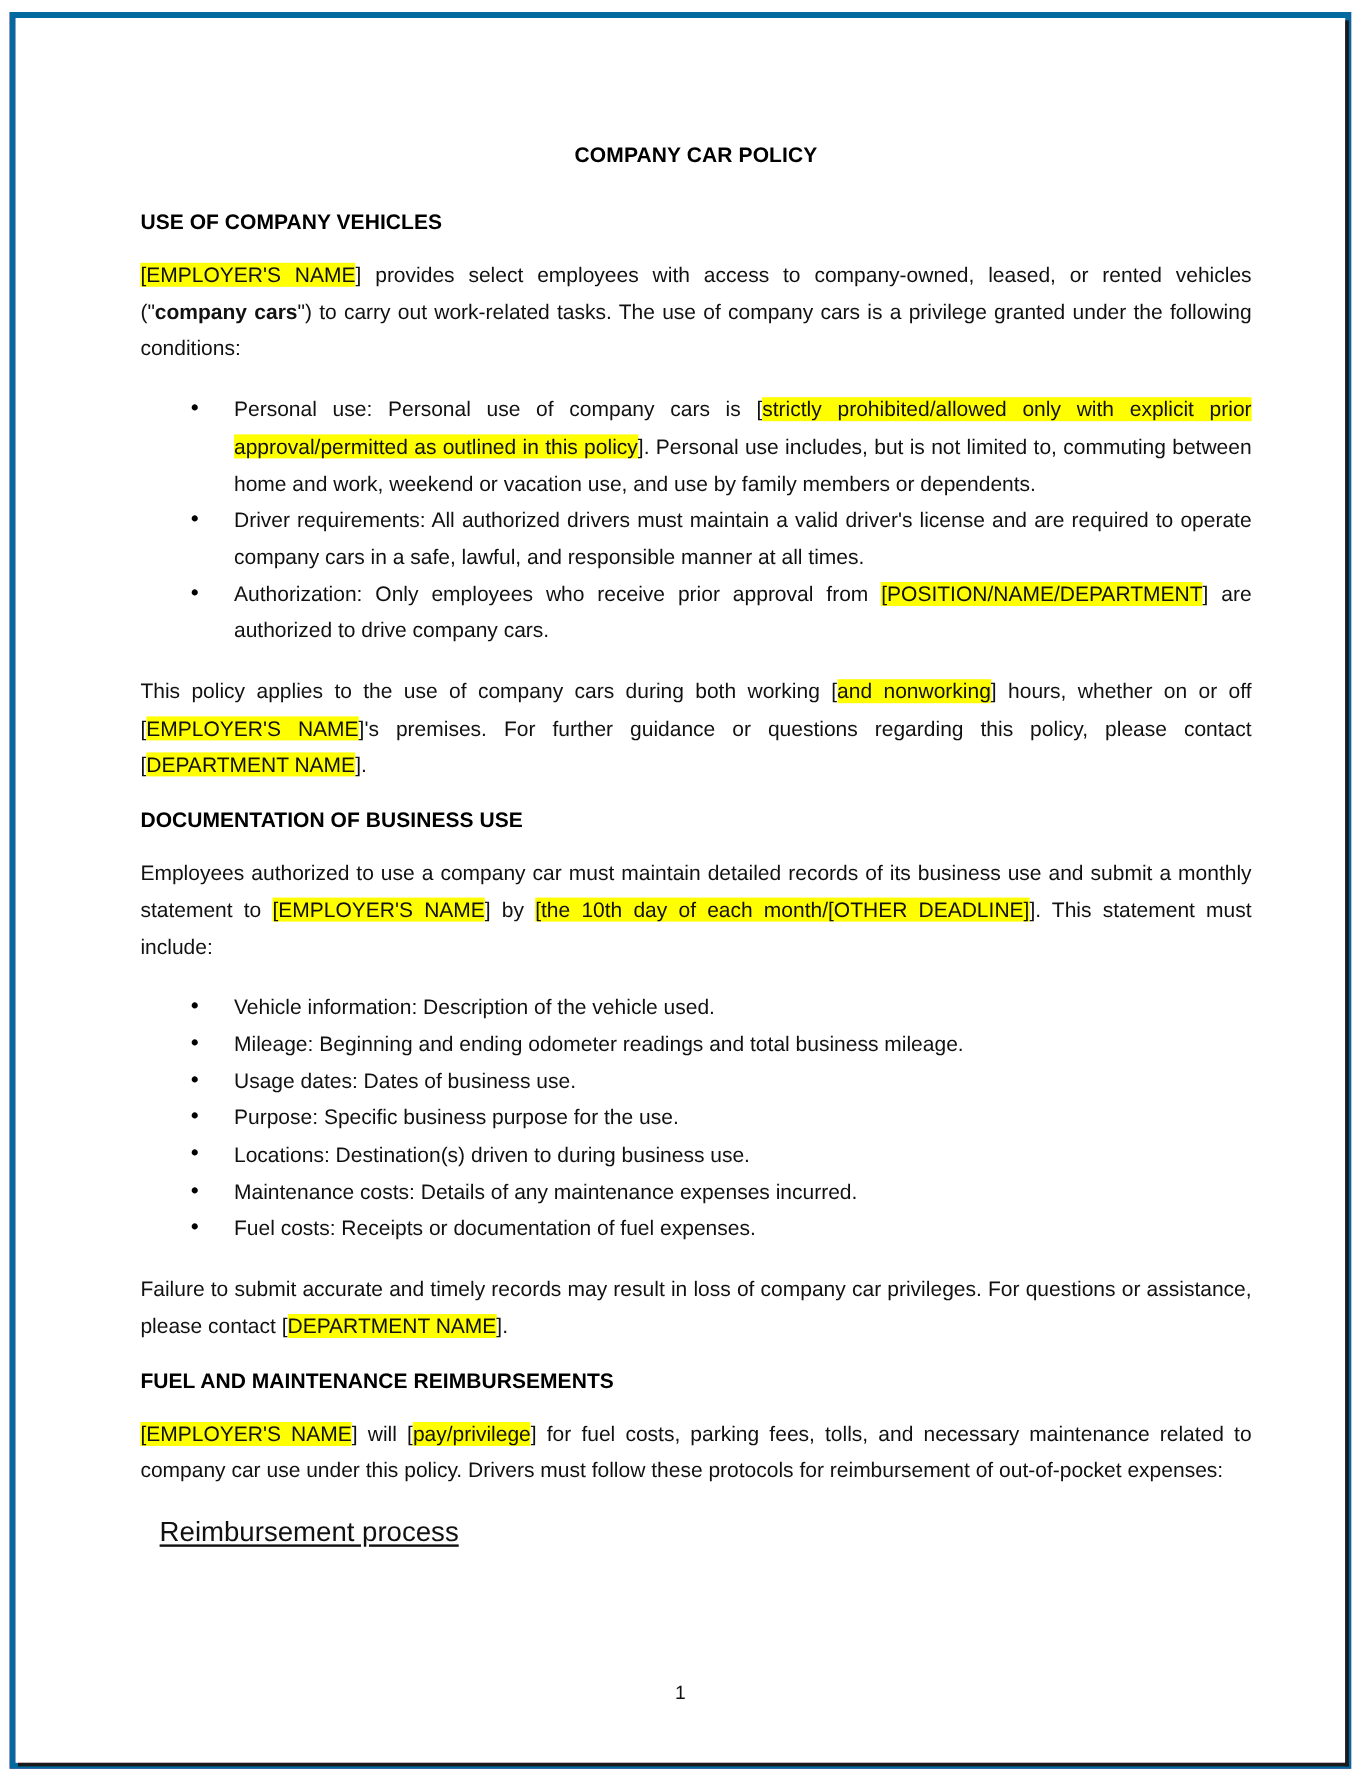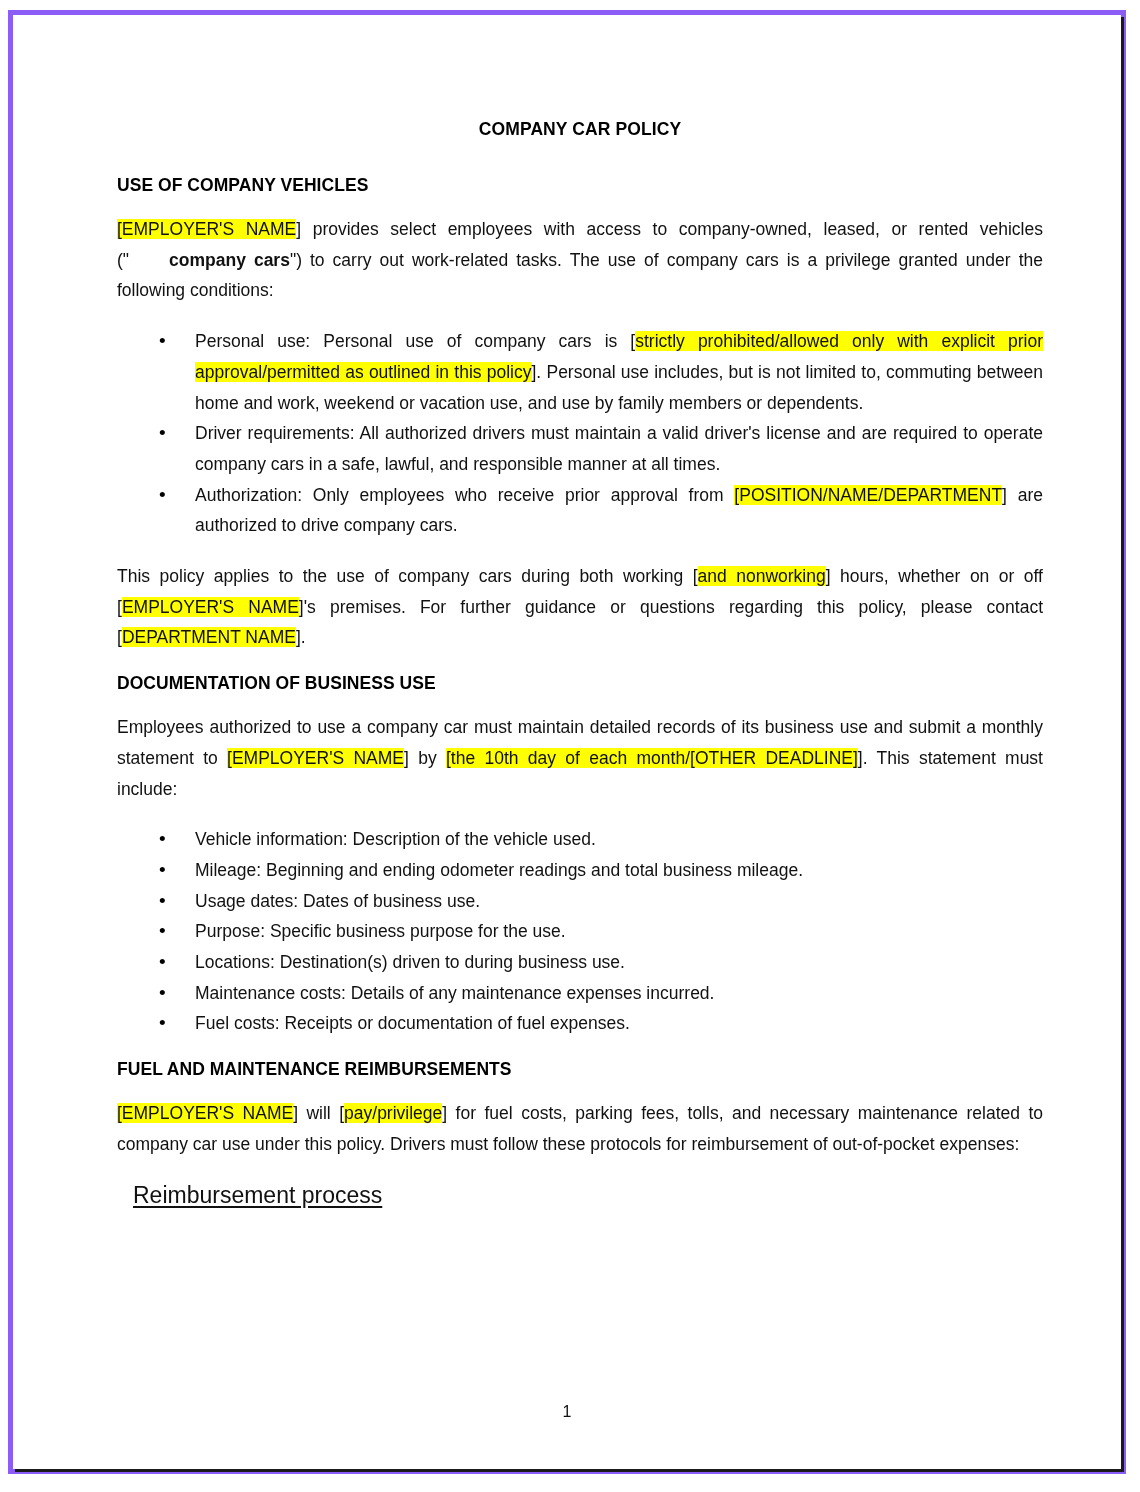--- a/index.html
+++ b/index.html
@@ -16,21 +16,21 @@
   }
 
   
   .page-frame {
     position: absolute;
     left: 8px;
     top: 10px;
     width: 1118px;
     height: 1464px;
     box-sizing: border-box;
-    border: 5px solid #8b5cf6;
+    border: 5px solid #0369a1;
     background: #ec4899;
   }
   .page-frame::after {
     content: "";
     position: absolute;
     left: 2px;
     top: 2px;
     right: -3px;
     bottom: -3px;
     border-right: 3px solid #1a1a1a;
@@ -100,21 +100,21 @@
     color: #000000;
   }
   ul.bullets.tight li {
     text-align: left;
   }
 
   .hl {
     background: #ffff00;
     color: #111111;
   }
-  b, strong { font-weight: bold; margin-left: 40px; }
+  b, strong { font-weight: bold; }
 
   .underline-heading {
     font-size: 23px;
     line-height: 30.7px;
     color: #111111;
     text-decoration: underline;
     text-underline-offset: 3px;
     margin: 16px;
   }
 
@@ -156,20 +156,21 @@
     <ul class="bullets tight">
       <li><span>Vehicle information: Description of the vehicle used.</span></li>
       <li><span>Mileage: Beginning and ending odometer readings and total business mileage.</span></li>
       <li><span>Usage dates: Dates of business use.</span></li>
       <li><span>Purpose: Specific business purpose for the use.</span></li>
       <li><span>Locations: Destination(s) driven to during business use.</span></li>
       <li><span>Maintenance costs: Details of any maintenance expenses incurred.</span></li>
       <li><span>Fuel costs: Receipts or documentation of fuel expenses.</span></li>
     </ul>
 
+    <p class="body-text"><span>Failure to submit accurate and timely records may result in loss of company car privileges. For questions or assistance, please contact [</span><span class="hl">DEPARTMENT NAME</span><span>].</span></p>
 
     <h2 class="section-heading">FUEL AND MAINTENANCE REIMBURSEMENTS</h2>
 
     <p class="body-text"><span class="hl">[EMPLOYER'S NAME</span><span>] will [</span><span class="hl">pay/privilege</span><span>] for fuel costs, parking fees, tolls, and necessary maintenance related to company car use under this policy. Drivers must follow these protocols for reimbursement of out-of-pocket expenses:</span></p>
 
     <p class="underline-heading">Reimbursement process</p>
 
   </div>
 
   <div class="page-number">1</div>

